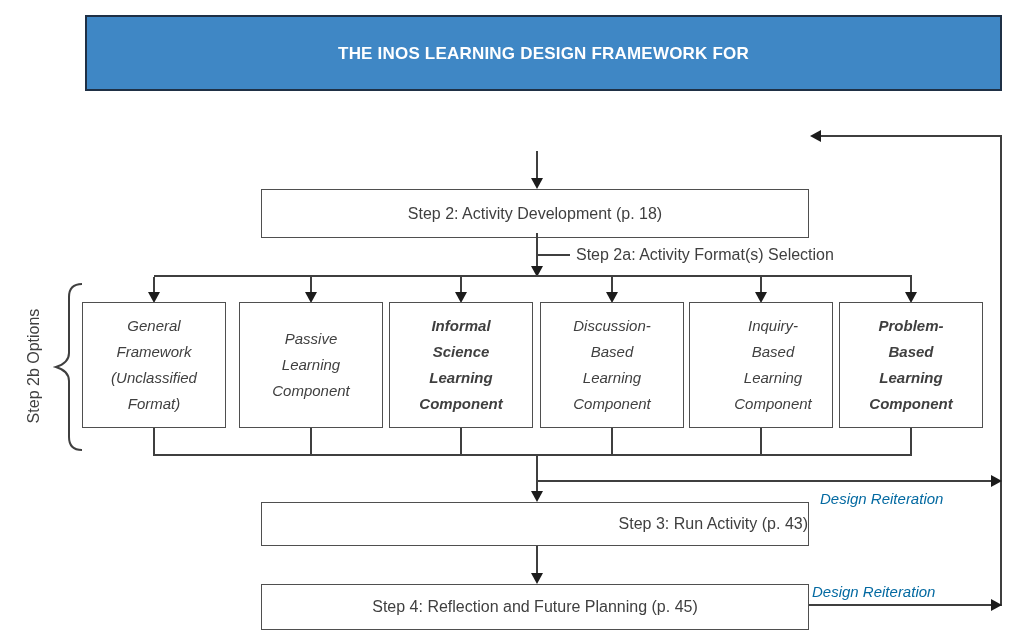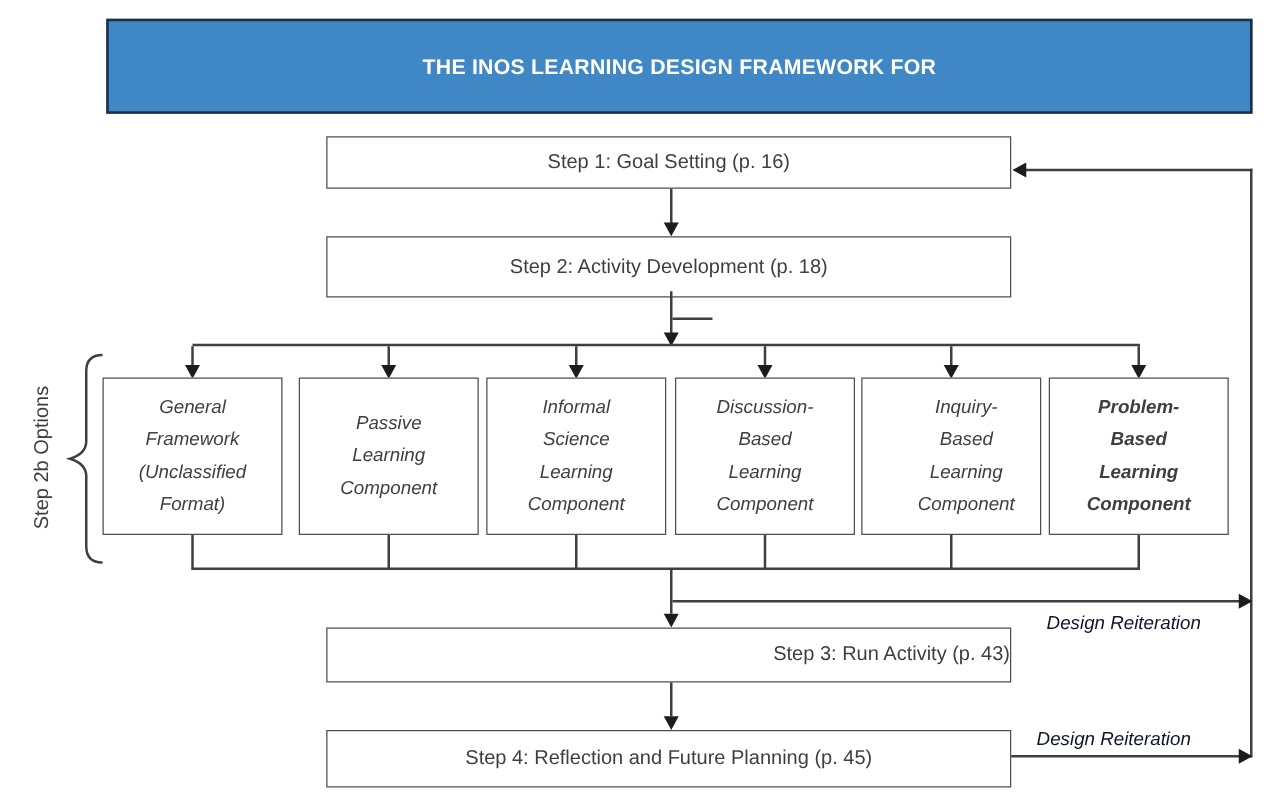--- a/index.html
+++ b/index.html
@@ -29,52 +29,50 @@
   .optbox .lbl{font-style:italic;font-size:15px;line-height:26px;white-space:pre-line;color:#3f3f3f;}
   
   .hline{position:absolute;height:2px;background:#3f3f3f;}
   .vline{position:absolute;width:2px;background:#3f3f3f;}
   .arr{position:absolute;width:0;height:0;}
   .arr.down{border-left:6px solid transparent;border-right:6px solid transparent;border-top:11px solid #1c1c1c;}
   .arr.right{border-top:6px solid transparent;border-bottom:6px solid transparent;border-left:11px solid #1c1c1c;}
   .arr.left{border-top:6px solid transparent;border-bottom:6px solid transparent;border-right:11px solid #1c1c1c;}
   
   .flabel{position:absolute;font-size:16px;color:#3f3f3f;white-space:nowrap;}
-  .ilabel{position:absolute;font-size:15px;font-style:italic;color:#0f172a;white-space:nowrap;text-align:center;}
+  .ilabel{position:absolute;font-size:15px;font-style:italic;color:#0369a1;white-space:nowrap;text-align:left;}
   .rot-label{
     position:absolute;left:-45px;top:356px;width:160px;height:20px;
     text-align:center;font-size:16px;color:#3f3f3f;transform:rotate(-90deg);white-space:nowrap;
   }
   .brace{position:absolute;left:52px;top:282px;}
 </style>
 </head>
 <body>
 
 <div id="stage">
 
   <div class="banner">
     <div class="bline">THE INOS LEARNING DESIGN FRAMEWORK FOR</div>
   </div>
 
   <div class="vline" style="left:1000px;top:135px;height:471px;"></div>
   <div class="hline" style="left:820px;top:135px;width:182px;"></div>
   <div class="arr left" style="left:810px;top:130px;"></div>
 
-  <div class="stepbox" style="top:109px;height:42px;">
-    <span>Step 1: Goal Setting (p. 16)</span>
-  </div>
   <div class="vline" style="left:536px;top:151px;height:28px;"></div>
   <div class="arr down" style="left:531px;top:178px;"></div>
 
   <div class="stepbox" style="top:189px;height:49px;">
     <span>Step 2: Activity Development (p. 18)</span>
   </div>
   <div class="vline" style="left:536px;top:233px;height:34px;"></div>
   <div class="arr down" style="left:531px;top:266px;"></div>
   <div class="hline" style="left:538px;top:254px;width:32px;"></div>
+  <div class="flabel" style="left:576px;top:246px;">Step 2a: Activity Format(s) Selection</div>
 
   <div class="hline" style="left:154px;top:275px;width:758px;"></div>
   <div class="vline" style="left:153px;top:277px;height:16px;"></div>
   <div class="vline" style="left:310px;top:277px;height:16px;"></div>
   <div class="vline" style="left:460px;top:277px;height:16px;"></div>
   <div class="vline" style="left:611px;top:277px;height:16px;"></div>
   <div class="vline" style="left:760px;top:277px;height:16px;"></div>
   <div class="vline" style="left:910px;top:277px;height:16px;"></div>
   <div class="arr down" style="left:148px;top:292px;"></div>
   <div class="arr down" style="left:305px;top:292px;"></div>
@@ -92,21 +90,21 @@
     <span class="lbl">General
 Framework
 (Unclassified
 Format)</span>
   </div>
   <div class="optbox" style="left:239px;">
     <span class="lbl">Passive
 Learning
 Component</span>
   </div>
-  <div class="optbox" style="left:389px;">
+  <div class="optbox" style="left:389px;font-weight:bold;">
     <span class="lbl">Informal
 Science
 Learning
 Component</span>
   </div>
   <div class="optbox" style="left:540px;">
     <span class="lbl">Discussion-
 Based
 Learning
 Component</span>

